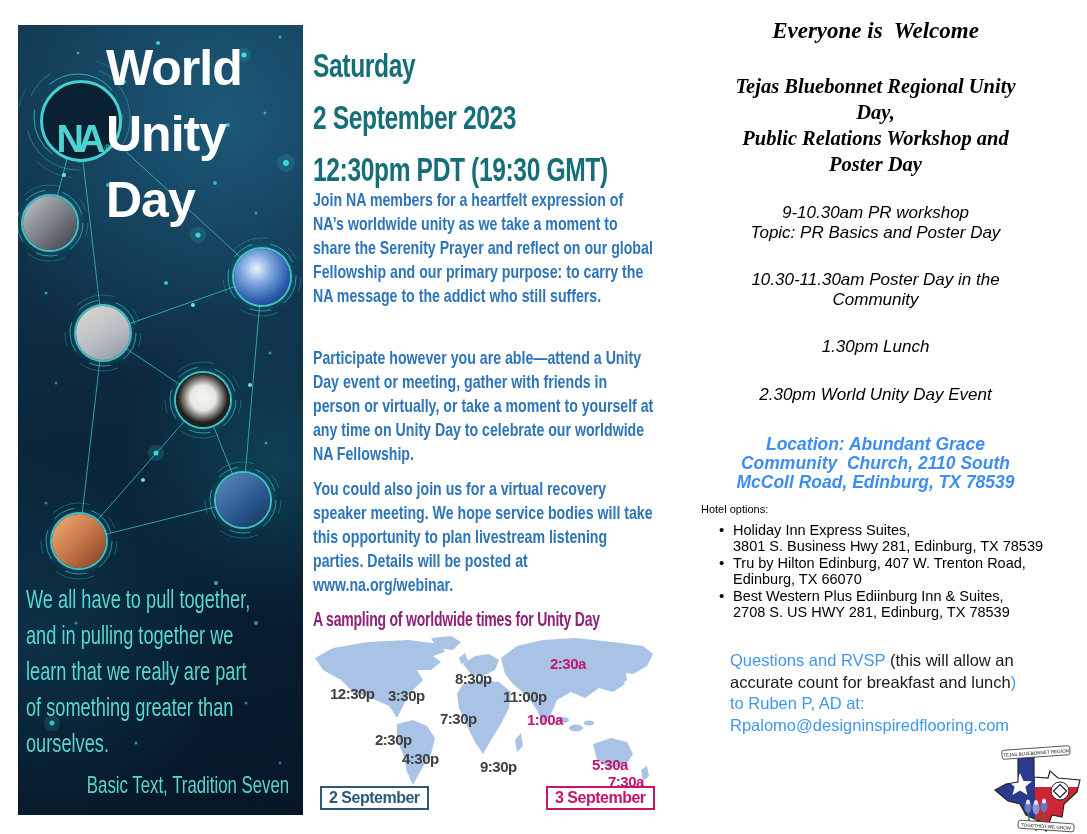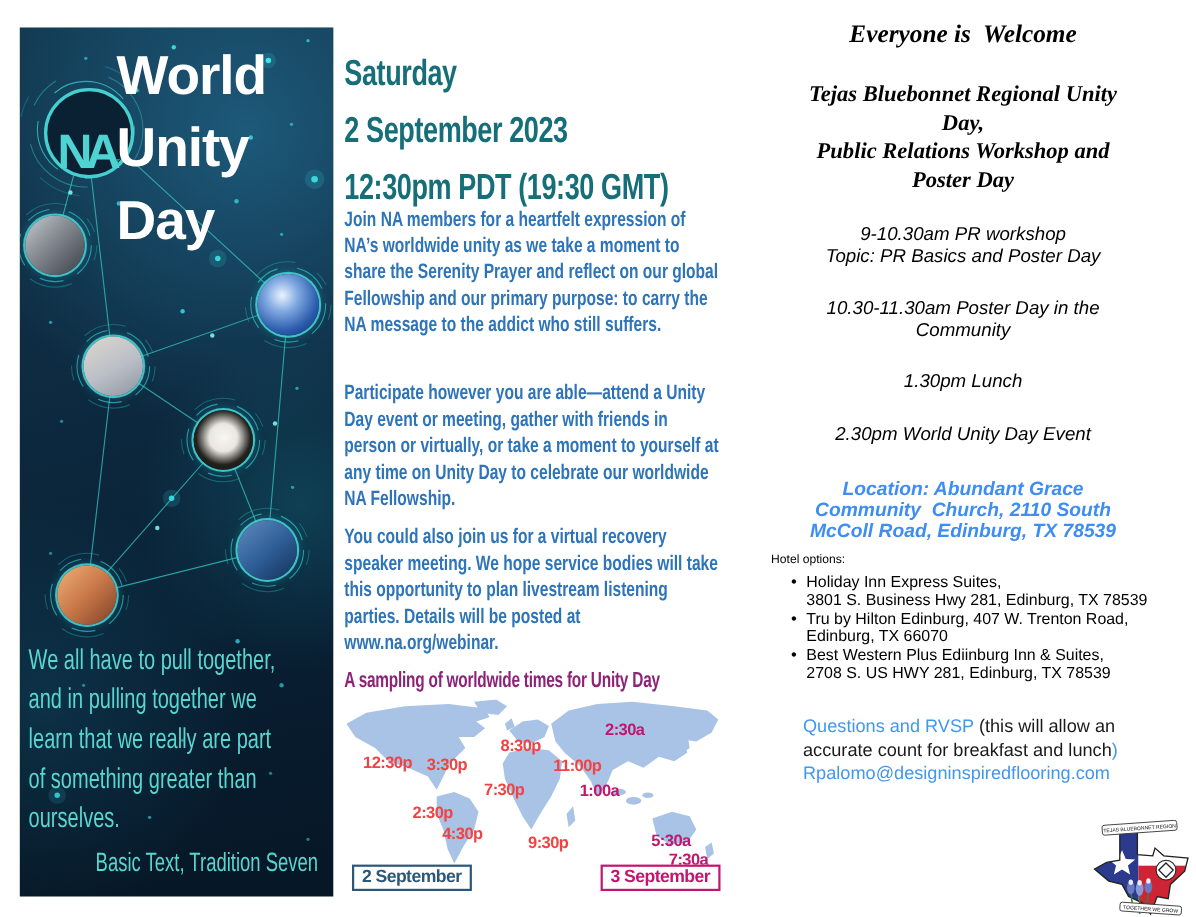--- a/index.html
+++ b/index.html
@@ -23,21 +23,21 @@
   .net-svg{position:absolute;left:0;top:0;z-index:1;}
   .wud-title{
     position:absolute;left:88px;top:10px;z-index:4;
     color:#ffffff;font-weight:bold;font-size:50px;line-height:66px;letter-spacing:-1px;
   }
   .na-logo{
     position:absolute;left:22px;top:55px;width:76px;height:76px;border-radius:50%;
     background:#0a2134;border:3px solid #45cfcf;z-index:3;
     display:flex;align-items:center;justify-content:center;
   }
-  .na-logo .letters{color:#4ed2d2;font-weight:bold;font-size:44px;letter-spacing:-6px;padding-right:6px;margin-top:36px;}
+  .na-logo .letters{color:#4ed2d2;font-weight:bold;font-size:38px;letter-spacing:-6px;padding-right:6px;margin-top:36px;}
   .na-logo .reg{position:absolute;right:8px;bottom:6px;color:#4ed2d2;font-size:9px;letter-spacing:0;}
   .photo{position:absolute;border-radius:50%;z-index:3;box-shadow:0 0 0 2px rgba(72,214,214,.85),0 0 10px rgba(40,180,200,.5);}
   .photo-huddle {left:5px;  top:171px;width:54px;height:54px;background:linear-gradient(135deg,#c6cad0 0%,#8a8f96 40%,#3a3f47 100%);}
   .photo-earth  {left:216px;top:224px;width:56px;height:56px;background:radial-gradient(circle at 40% 35%,#eaf3ff 0%,#7fa8e0 30%,#2b5cad 65%,#0d2a66 100%);}
   .photo-circle {left:58px; top:281px;width:54px;height:54px;background:linear-gradient(150deg,#ddd8ce 0%,#b9bec6 55%,#8d949e 100%);}
   .photo-jug    {left:158px;top:348px;width:54px;height:54px;background:radial-gradient(circle at 50% 46%,#f7f7f2 0%,#e8e6df 32%,#22221f 62%,#0c0c0c 100%);}
   .photo-aud    {left:198px;top:448px;width:54px;height:54px;background:linear-gradient(140deg,#5e8cc0 0%,#2d5b94 55%,#123258 100%);}
   .photo-hug    {left:34px; top:489px;width:54px;height:54px;background:linear-gradient(135deg,#f0b078 0%,#c87848 50%,#7e3f28 100%);}
   .quote{
     position:absolute;left:8px;top:556px;width:380px;z-index:4;
@@ -55,21 +55,21 @@
   }
   .mid-para{position:absolute;color:#2e74b8;font-weight:bold;font-size:19px;line-height:24px;}
   .p1{top:188px;} .p2{top:346px;} .p3{top:477px;}
   .map-title{
     position:absolute;top:608px;color:#8e2277;font-weight:bold;font-size:20px;
     white-space:nowrap;transform:scaleX(.70);transform-origin:left top;letter-spacing:-.3px;
   }
   .map-wrap{position:absolute;top:636px;left:0;width:342px;height:178px;}
   .map-wrap svg{position:absolute;left:0;top:0;}
   .tl{position:absolute;font-weight:bold;font-size:15px;letter-spacing:-.5px;white-space:nowrap;}
-  .d1{color:#ef4444;} .d2{color:#c2156e;}
+  .d1{color:#404040;} .d2{color:#c2156e;}
   .t0{left:17px;top:49px;}  .t1{left:75px;top:51px;}  .t2{left:142px;top:34px;}
   .t3{left:190px;top:52px;} .t4{left:237px;top:19px;} .t5{left:127px;top:74px;}
   .t6{left:214px;top:75px;} .t7{left:62px;top:95px;}  .t8{left:89px;top:114px;}
   .t9{left:167px;top:122px;}.t10{left:279px;top:120px;}.t11{left:295px;top:137px;}
   .date-box{
     position:absolute;top:150px;background:#ffffff;font-weight:bold;font-size:16px;
     padding:1px 7px;white-space:nowrap;letter-spacing:-.5px;
   }
   .db1{left:7px;border:2px solid #2b5878;color:#2b5878;}
   .db2{left:233px;border:2px solid #c2156e;color:#c2156e;}
@@ -267,20 +267,21 @@
 3801 S. Business Hwy 281, Edinburg, TX 78539</li>
       <li class="pre">Tru by Hilton Edinburg, 407 W. Trenton Road,
 Edinburg, TX 66070</li>
       <li class="pre">Best Western Plus Ediinburg Inn &amp; Suites,
 2708 S. US HWY 281, Edinburg, TX 78539</li>
     </ul>
   </div>
 
   <div class="contact">
     <div><span class="cblue">Questions and RVSP </span><span class="cblack">(this will allow an accurate count for breakfast and lunch</span><span class="cblue">)</span></div>
+    <div class="cblue">to Ruben P, AD at:</div>
     <div class="cblue">Rpalomo@designinspiredflooring.com</div>
   </div>
 
   <svg class="tx-logo" width="96" height="88" viewBox="0 0 96 88">
     <defs>
       <clipPath id="txclip">
         <path d="M30,6 H46 V32 L60,33 L62,26 L70,33 L92,35 L89,47 L76,59 L74,72 L64,70 L58,86 L51,76 L38,70 L32,59 L20,56 L7,45 L18,39 L30,37 Z"></path>
       </clipPath>
     </defs>
     <g clip-path="url(#txclip)">

